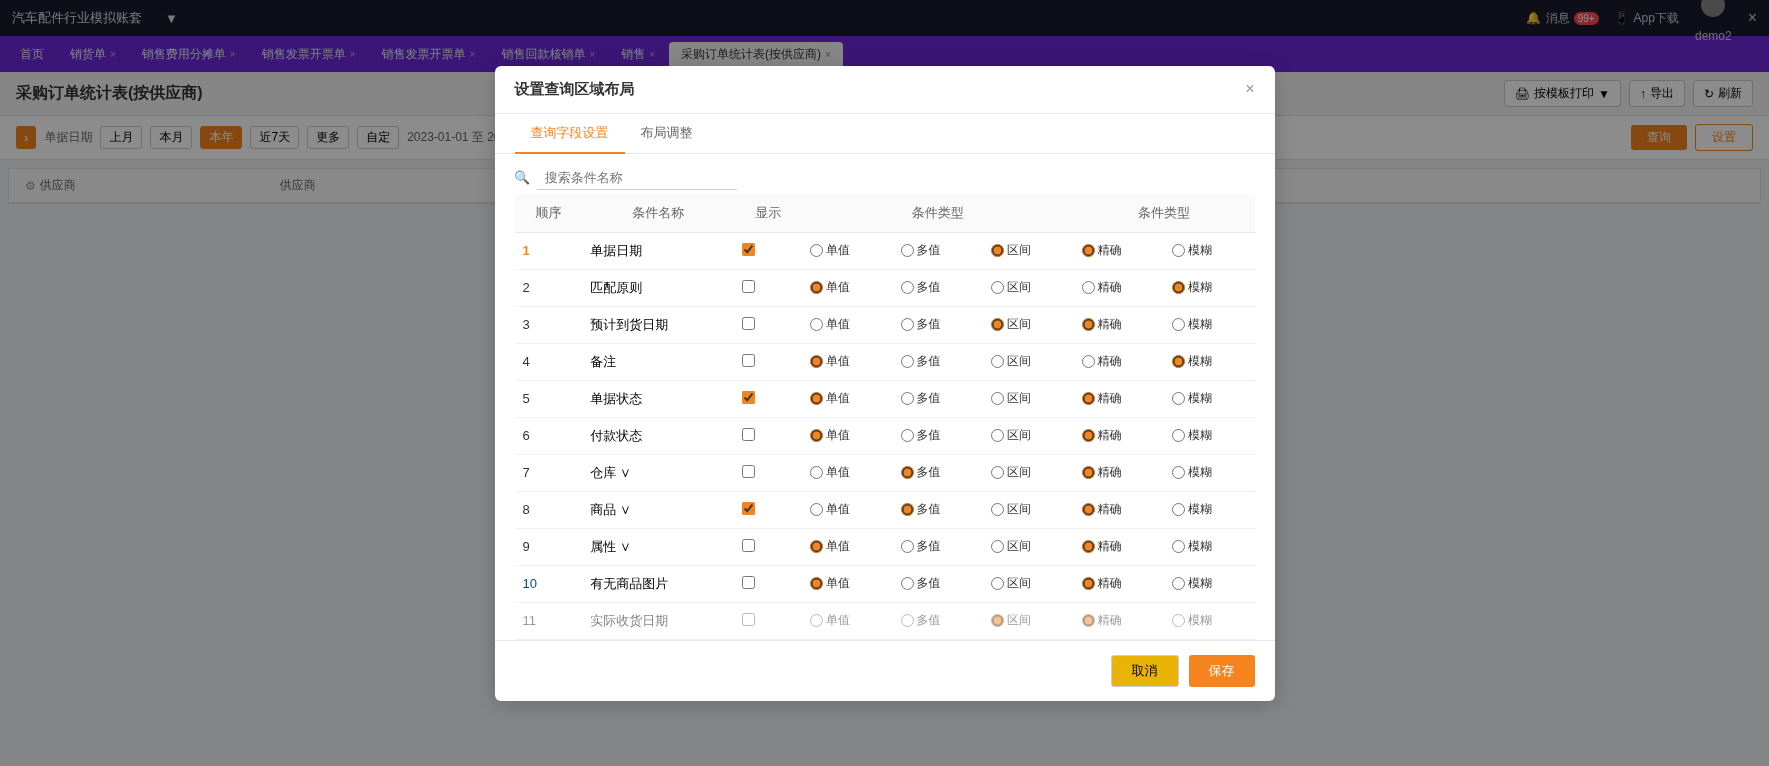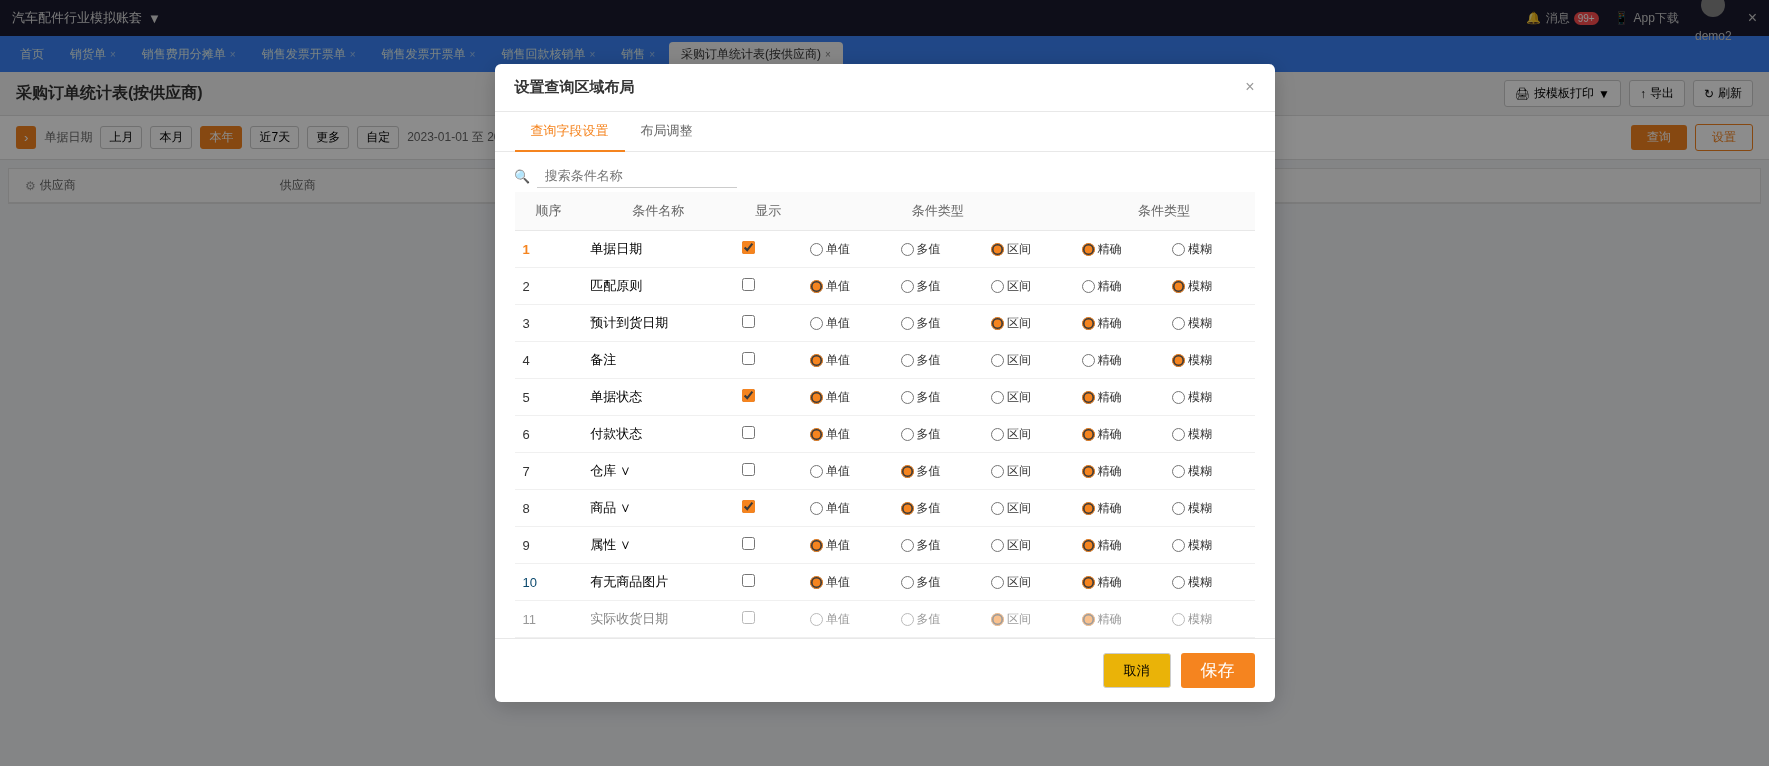--- a/index.html
+++ b/index.html
@@ -8,35 +8,35 @@
     
     .top-nav {
       height: 36px;
       background: #1a1a2e;
       display: flex;
       align-items: center;
       justify-content: space-between;
       padding: 0 12px;
       color: #ccc;
     }
-    .top-nav-left { font-size: 13px; color: #ddd; display: flex; align-items: center; gap: 6px; }
+    .top-nav-left { font-size: 13px; color: #ddd; display: flex; align-items: center; gap: 23px; }
     .top-nav-right { display: flex; align-items: center; gap: 16px; font-size: 12px; color: #ccc; }
     .notification-badge {
       background: #ff4d4f;
       color: white;
       border-radius: 8px;
       font-size: 10px;
       padding: 1px 4px;
     }
     .avatar { width: 24px; height: 24px; border-radius: 50%; background: #888; display: inline-block; }
 
     
     .tab-bar {
       height: 36px;
-      background: #3b82f6;
+      background: #6d28d9;
       display: flex;
       align-items: center;
       padding: 0 8px;
       gap: 2px;
     }
     .tab-item {
       padding: 4px 12px;
       border-radius: 4px 4px 0 0;
       color: #e0f0ee;
       cursor: pointer;
@@ -195,21 +195,21 @@
 
     
     .modal-footer {
       padding: 14px 20px;
       display: flex;
       justify-content: flex-end;
       gap: 10px;
       border-top: 1px solid #e8e8e8;
     }
     .btn-cancel { background: #eab308; border: 1px solid #ccc; padding: 6px 20px; border-radius: 3px; cursor: pointer; font-size: 13px; }
-    .btn-save { background: #f5841f; color: white; border: none; padding: 6px 20px; border-radius: 3px; cursor: pointer; font-size: 17px; }
+    .btn-save { background: #f5841f; color: white; border: none; padding: 6px 20px; border-radius: 3px; cursor: pointer; font-size: 13px; }
 
     
     .modal-table-wrap::-webkit-scrollbar { width: 6px; }
     .modal-table-wrap::-webkit-scrollbar-thumb { background: #ccc; border-radius: 3px; }
 
     
     .top-close { background: none; border: none; color: #ccc; font-size: 16px; cursor: pointer; }
   </style>
 </head>
 <body>

